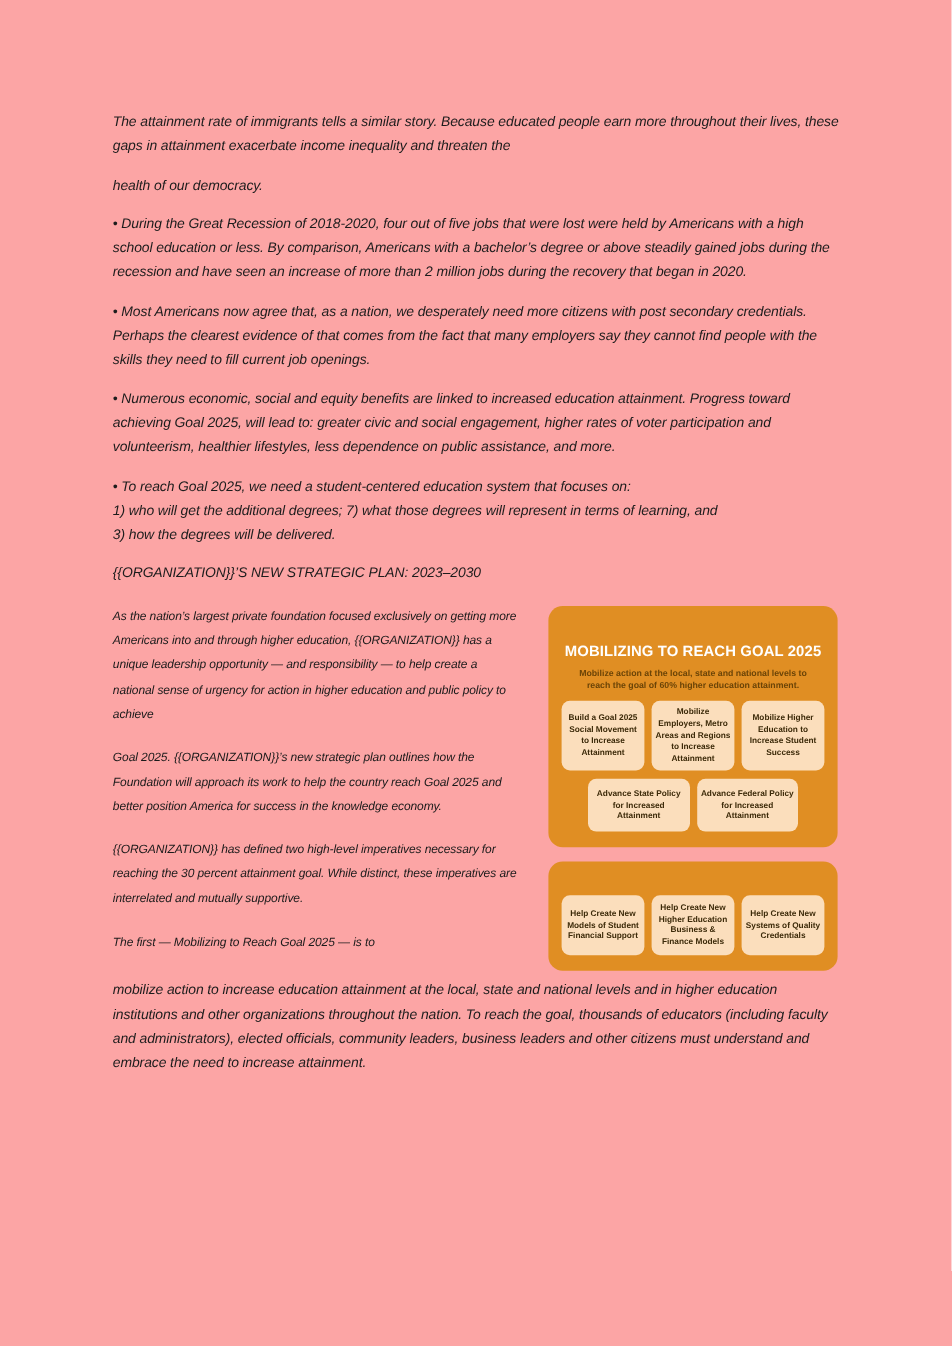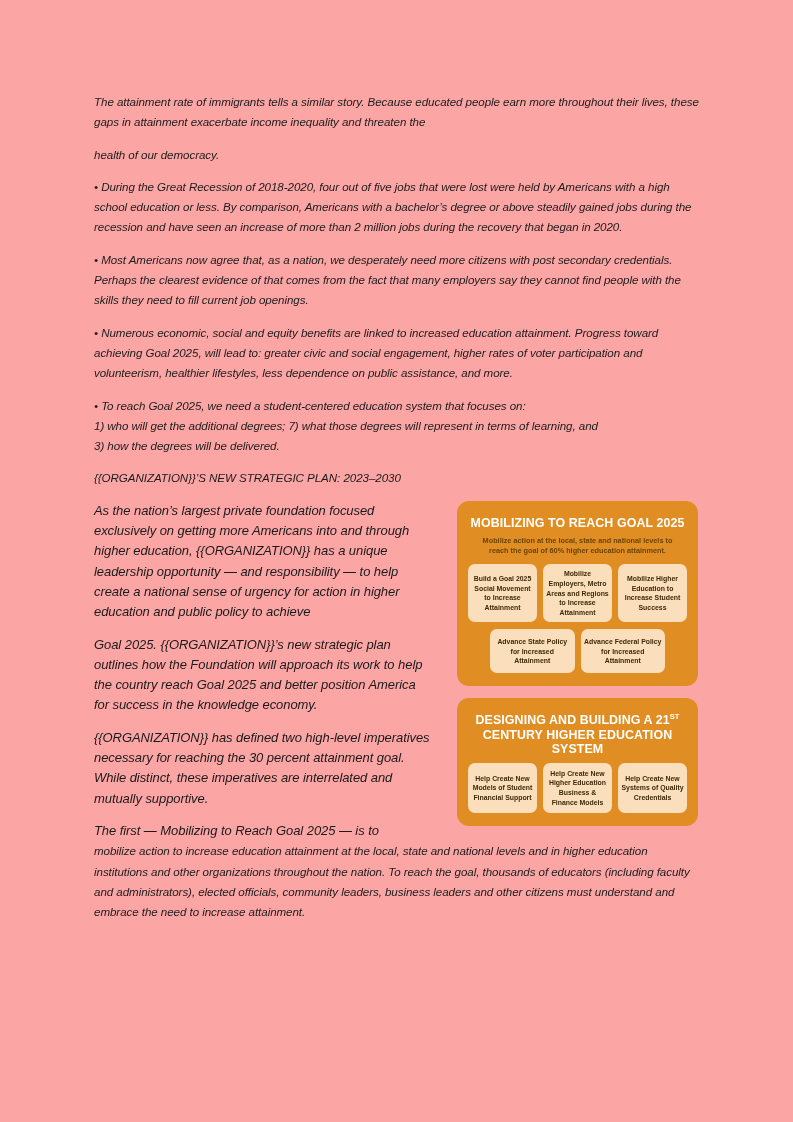--- a/index.html
+++ b/index.html
@@ -42,33 +42,33 @@
   .para.tight { margin-bottom: 0; }
 
   
   .figure-col {
     float: right;
     width: 245px;
     margin: 0 0 6px 14px;
   }
   .left-col-para {
     font-style: italic;
-    font-size: 13px;
+    font-size: 10px;
     line-height: 20.3px;
-    margin: 0 0 12px 0;
+    margin: 16px 0 12px 0;
     letter-spacing: -0.07px;
     width: 340px;
   }
   .clearfix::after { content: ""; display: block; clear: both; }
 
   
   .info-panel {
     background: #E08E23;
     border-radius: 12px;
-    padding: 12px 11px 13px 11px;
+    padding: 28px 11px 13px 11px;
     box-sizing: border-box;
     width: 241px;
     font-style: normal;
   }
   .info-panel + .info-panel { margin-top: 12px; }
   .panel-title {
     color: #FFFFFF;
     font-weight: bold;
     font-size: 12.4px;
     line-height: 14.5px;
@@ -150,21 +150,20 @@
             <div class="box">Mobilize Employers, Metro Areas and Regions to Increase Attainment</div>
             <div class="box">Mobilize Higher Education to Increase Student Success</div>
           </div>
           <div class="box-row row-two">
             <div class="box">Advance State Policy for Increased Attainment</div>
             <div class="box">Advance Federal Policy for Increased Attainment</div>
           </div>
         </div>
 
         <div class="info-panel panel2">
-          <div class="panel-title"><span>DESIGNING AND BUILDING A 21</span><span class="sup">ST</span><br><span>CENTURY HIGHER EDUCATION SYSTEM</span></div>
           <div class="box-row row-one">
             <div class="box">Help Create New Models of Student Financial Support</div>
             <div class="box">Help Create New Higher Education Business &amp; Finance Models</div>
             <div class="box">Help Create New Systems of Quality Credentials</div>
           </div>
         </div>
 
       </div>
 
       <p class="left-col-para">As the nation’s largest private foundation focused exclusively on getting more Americans into and through higher education,  {{ORGANIZATION}} has a unique leadership opportunity — and responsibility — to help create a national sense of urgency for action in higher education and public policy to achieve</p>

